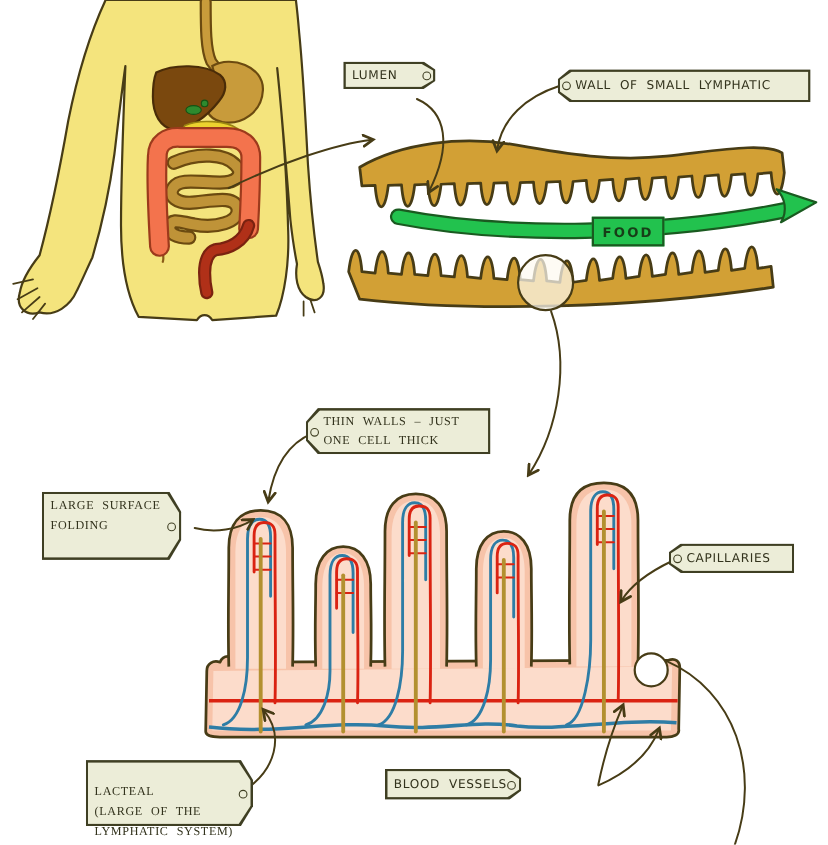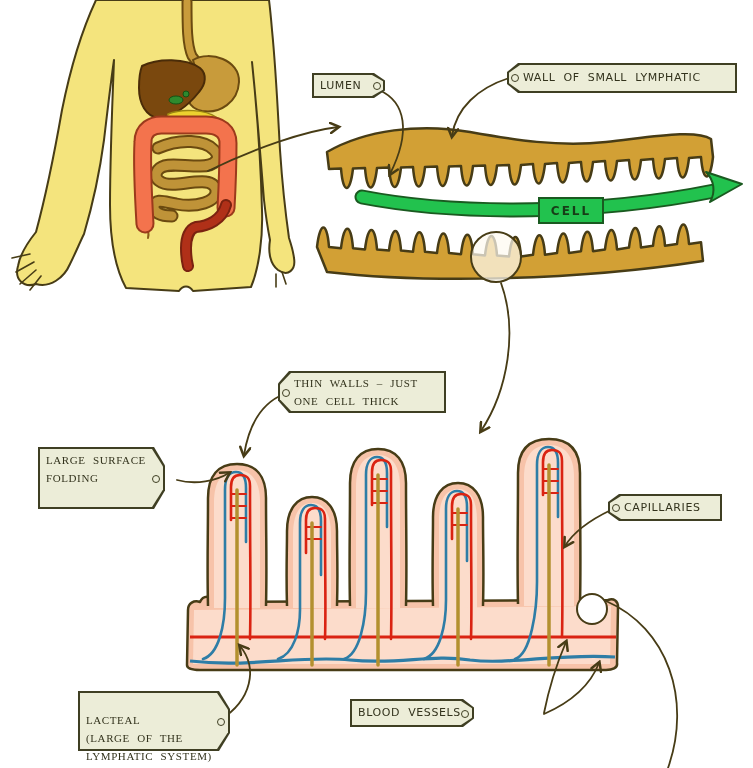--- a/index.html
+++ b/index.html
@@ -145,21 +145,21 @@
     <path marker-end="url(#arr)" d="M 284,394 C 262,403 249,424 244,455"></path>
     <path marker-end="url(#arr)" d="M 177,480 C 196,485 216,481 229,473"></path>
     <path marker-end="url(#arr)" d="M 611,510 C 590,520 573,533 565,546"></path>
     <path marker-end="url(#arr)" d="M 220,720 C 252,700 258,668 240,646"></path>
     <path marker-end="url(#arr)" d="M 544,713 C 549,688 557,663 566,642"></path>
     <path marker-end="url(#arr)" d="M 544,714 C 576,700 592,681 599,663"></path>
     <path d="M 606,601 C 668,628 692,700 668,768"></path>
   </g>
 </svg>
 
-  <div class="tag chamfer-right" style="left:312px;top:73px;width:73px;height:25px">
+  <div class="tag chamfer-right" style="left:312px;top:56px;width:84px;height:25px">
     <div class="tag-bg" style="background: rgb(63, 63, 35);"></div>
     <div class="tag-fg" style="background: rgb(236, 237, 216);"></div>
     <div class="tag-txt" style="line-height:19px">LUMEN</div>
     <div class="tag-hole" style="right:4px;top:9px"></div>
   </div>
 
   <div class="tag chamfer-left" style="left:507px;top:63px;width:230px;height:30px">
     <div class="tag-bg" style="background: rgb(63, 63, 35);"></div>
     <div class="tag-fg" style="background: rgb(236, 237, 216);"></div>
     <div class="tag-txt" style="line-height:24px">WALL OF SMALL LYMPHATIC</div>
@@ -194,14 +194,14 @@
     <div class="tag-hole" style="right:5px;top:27px"></div>
   </div>
 
   <div class="tag chamfer-right" style="left:350px;top:699px;width:124px;height:28px">
     <div class="tag-bg" style="background: rgb(63, 63, 35);"></div>
     <div class="tag-fg" style="background: rgb(236, 237, 216);"></div>
     <div class="tag-txt" style="line-height:22px">BLOOD VESSELS</div>
     <div class="tag-hole" style="right:5px;top:11px"></div>
   </div>
 
-  <div class="food-box" style="left: 538px; top: 197px; width: 62px; height: 23px; background: rgb(34, 194, 78); border-color: rgb(26, 90, 32);">CELL</div>
+  <div class="food-box" style="left: 538px; top: 197px; width: 62px; height: 23px; background: rgb(34, 194, 78); border-color: rgb(26, 90, 32);">FOOD</div>
 </div>
 
 </body></html>

